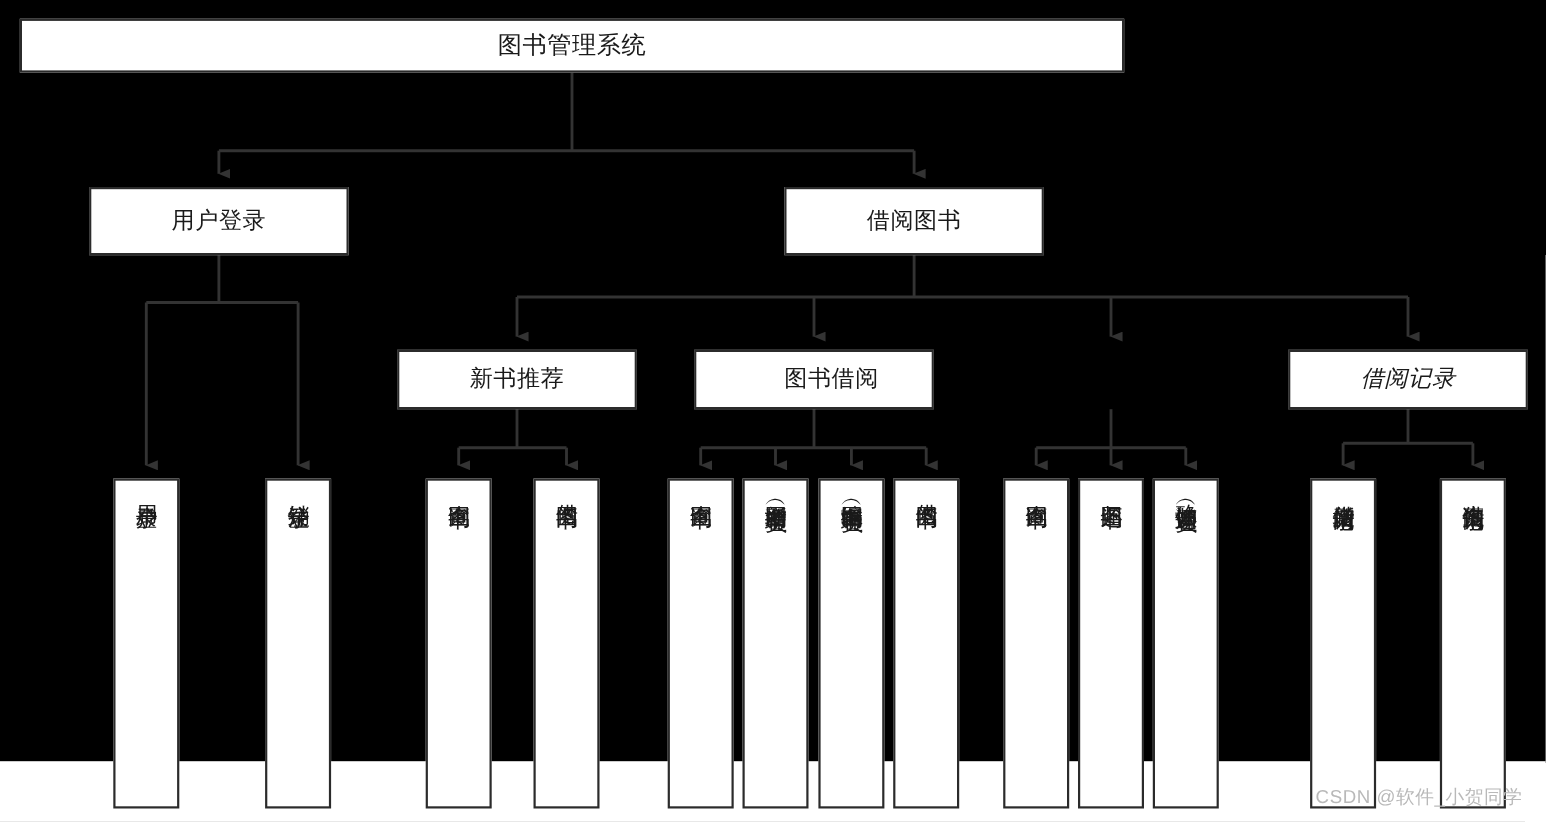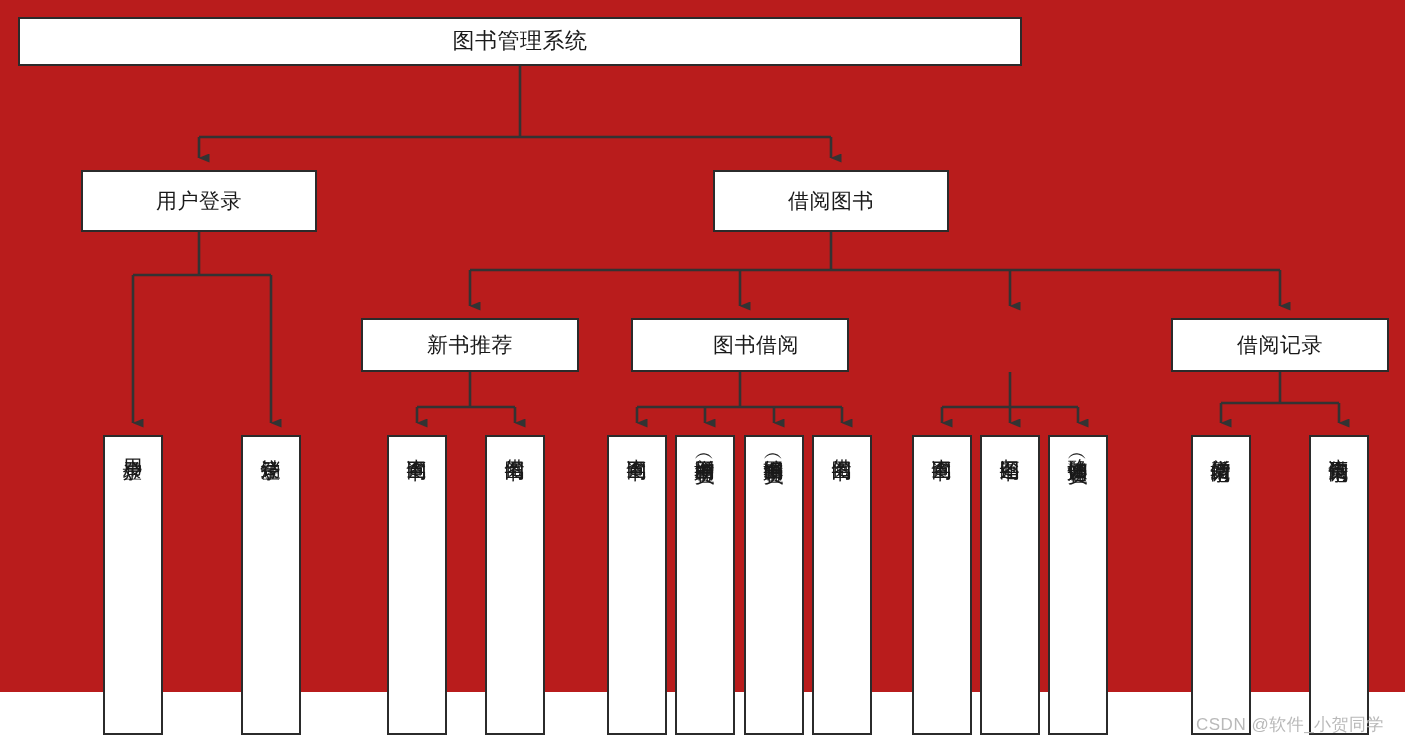--- a/index.html
+++ b/index.html
@@ -10,21 +10,21 @@
   body {
     width: 1405px;
     height: 747px;
     font-family: "Liberation Sans", "DejaVu Sans", sans-serif;
     overflow: hidden;
   }
   #diagram-root {
     position: relative;
     width: 1405px;
     height: 692px;
-    background: #b91c1c;
+    background: #000000;
   }
   svg.edges {
     position: absolute;
     left: 0;
     top: 0;
     width: 1405px;
     height: 747px;
     pointer-events: none;
   }
   .node {
@@ -138,21 +138,21 @@
   <div class="node horiz" style="left:713px; top:170px; width:236px; height:62px;">
     <span class="node-label">借阅图书</span>
   </div>
 
   <div class="node horiz" style="left:361px; top:318px; width:218px; height:54px;">
     <span class="node-label">新书推荐</span>
   </div>
   <div class="node horiz" style="left:631px; top:318px; width:218px; height:54px;padding-left:32px;">
     <span class="node-label">图书借阅</span>
   </div>
-  <div class="node horiz" style="left:1171px; top:318px; width:218px; height:54px;">
+  <div class="node horiz" style="left:1171px; top:318px; width:218px; height:54px;font-style:italic;">
     <span class="node-label">借阅记录</span>
   </div>
 
   <div class="node vert" style="left:103px; top:435px; width:60px; height:300px;">
     <span class="node-label">用户登录</span>
   </div>
   <div class="node vert" style="left:241px; top:435px; width:60px; height:300px;">
     <span class="node-label">注销登录</span>
   </div>
 

